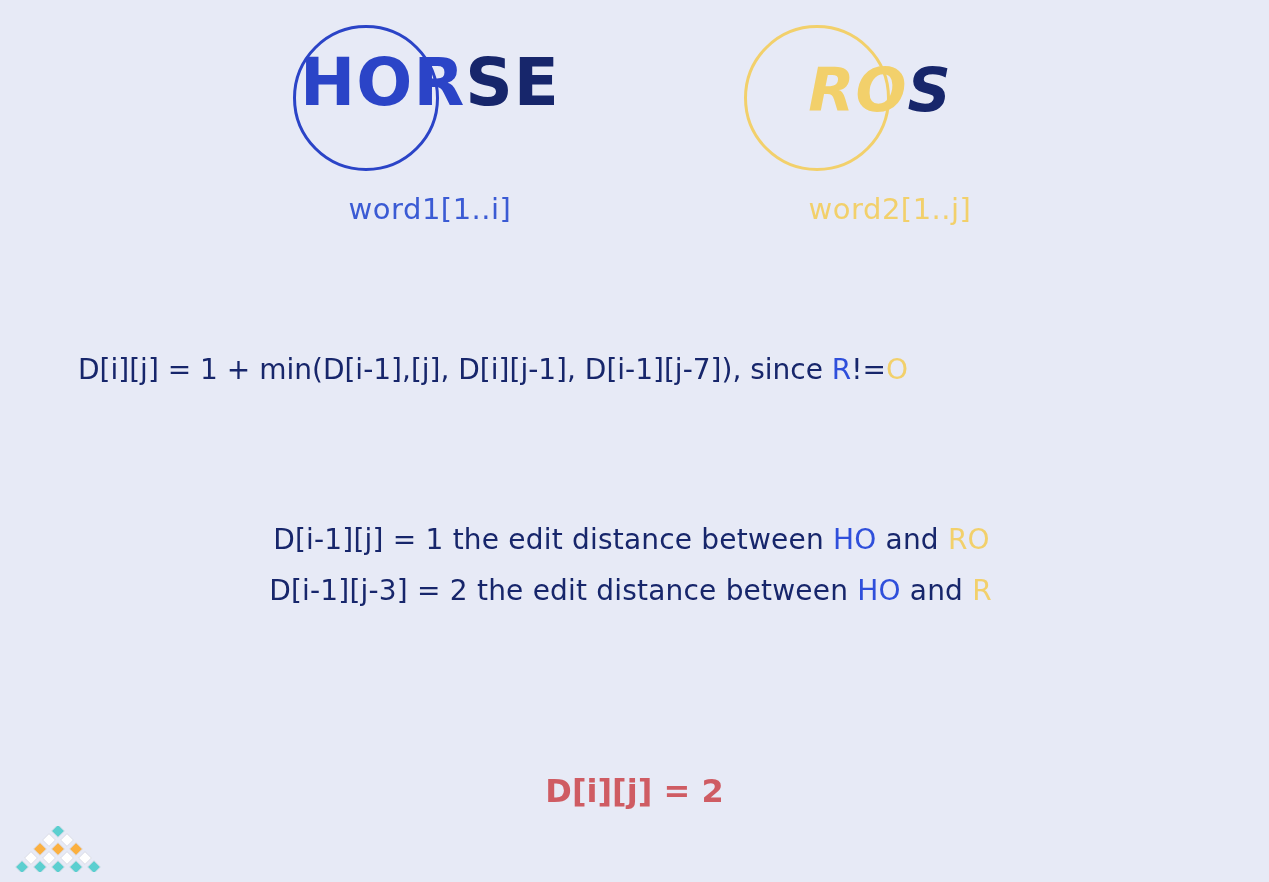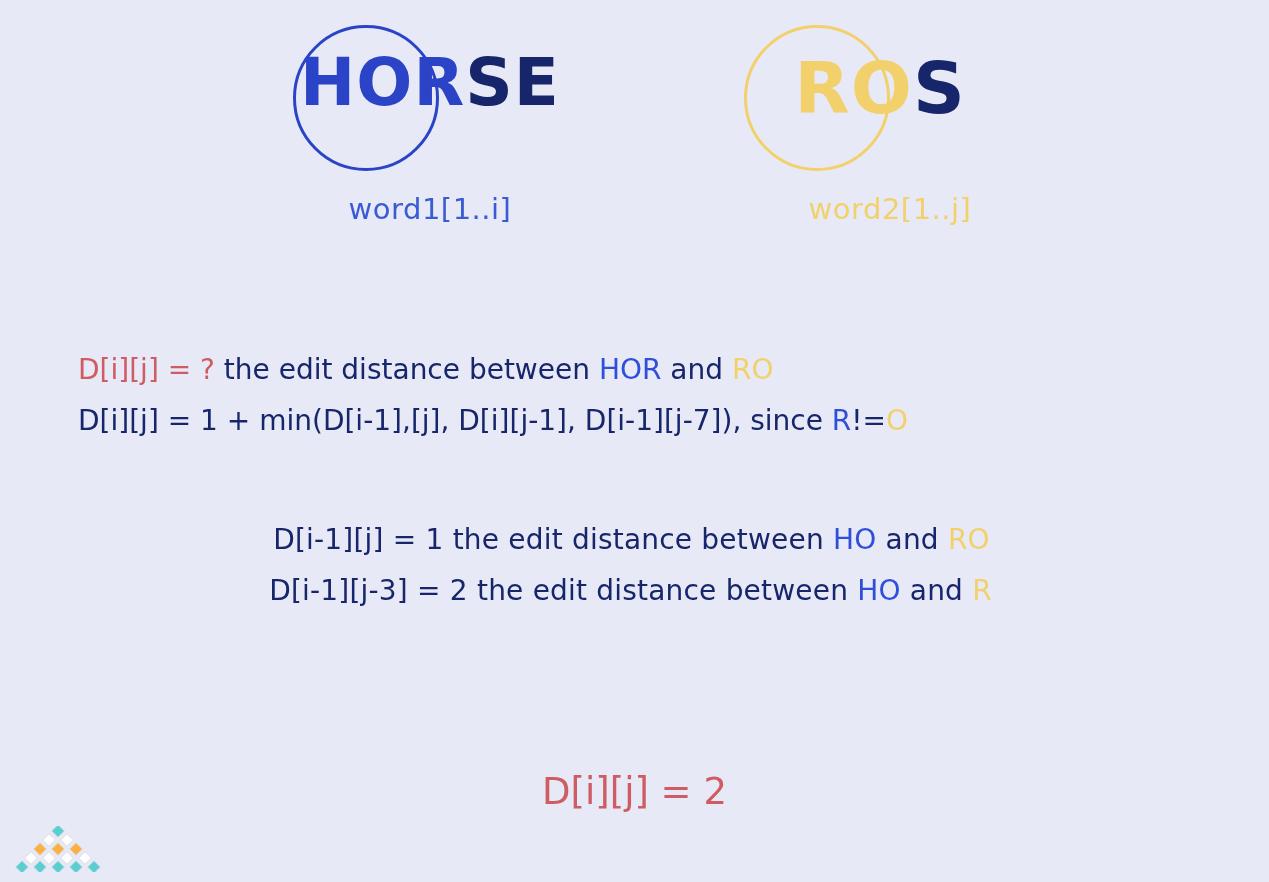--- a/index.html
+++ b/index.html
@@ -56,21 +56,21 @@
     left: 0;
     width: 380px;
     text-align: center;
     font-family: "DejaVu Sans", sans-serif;
     font-size: 66px;
     font-weight: bold;
     letter-spacing: 1px;
     line-height: 1;
     white-space: nowrap;
   }
-  .word-group.word2 .word-text { top: 52px; font-size: 72px; }
+  .word-group.word2 .word-text { top: 60px; font-size: 60px; font-style: italic; }
 
   .seg-blue-bright { color: #2b44c7; }
   .seg-navy        { color: #17266b; text-align: center; }
   .seg-yellow      { color: #f2d06b; }
 
   .word-label {
     position: absolute;
     top: 192px;
     left: 0;
     width: 380px;
@@ -105,21 +105,21 @@
   .tx-red    { color: #cf5c63; }
   .tx-navy   { color: #17266b; }
   .tx-blue   { color: #2f4fdb; }
   .tx-yellow { color: #f2d06b; }
 
   .block-middle .line { letter-spacing: 0.2px; }
   .block-middle .line.l1 { padding-right: 6px; }
   .block-middle .line.l2 { padding-right: 14px; }
   .block-middle .line.l3 { padding-right: 8px; }
 
-  .block-result .line { font-size: 37px; }
+  .block-result .line { font-size: 32px; font-weight: bold; }
 
   
   .logo {
     position: absolute;
     left: 12px;
     bottom: 8px;
     height: 50px;
     display: flex;
     align-items: center;
     gap: 10px;
@@ -153,21 +153,20 @@
     <div class="word-text">
       <span class="seg-yellow">RO</span><span class="seg-navy">S</span>
     </div>
     <div class="word-label">word2[1..j]</div>
   </div>
 
 </div>
 
 <div class="formula-block block-top">
 
-  <span class="line"><span class="tx-red">D[i][j] = ?</span><span class="tx-navy"> the edit distance between </span><span class="tx-blue">HOR</span><span class="tx-navy"> and </span><span class="tx-yellow">RO</span></span>
 
   <span class="line"><span class="tx-navy">D[i][j] = 1 + min(D[i-1],[j], D[i][j-1], D[i-1][j-7]), since </span><span class="tx-blue">R</span><span class="tx-navy">!=</span><span class="tx-yellow">O</span></span>
 
 </div>
 
 <div class="formula-block block-middle">
 
   <span class="line l1"><span class="tx-navy">D[i-1][j] = 1</span><span class="tx-navy"> the edit distance between </span><span class="tx-blue">HO</span><span class="tx-navy"> and </span><span class="tx-yellow">RO</span></span>
 
 

